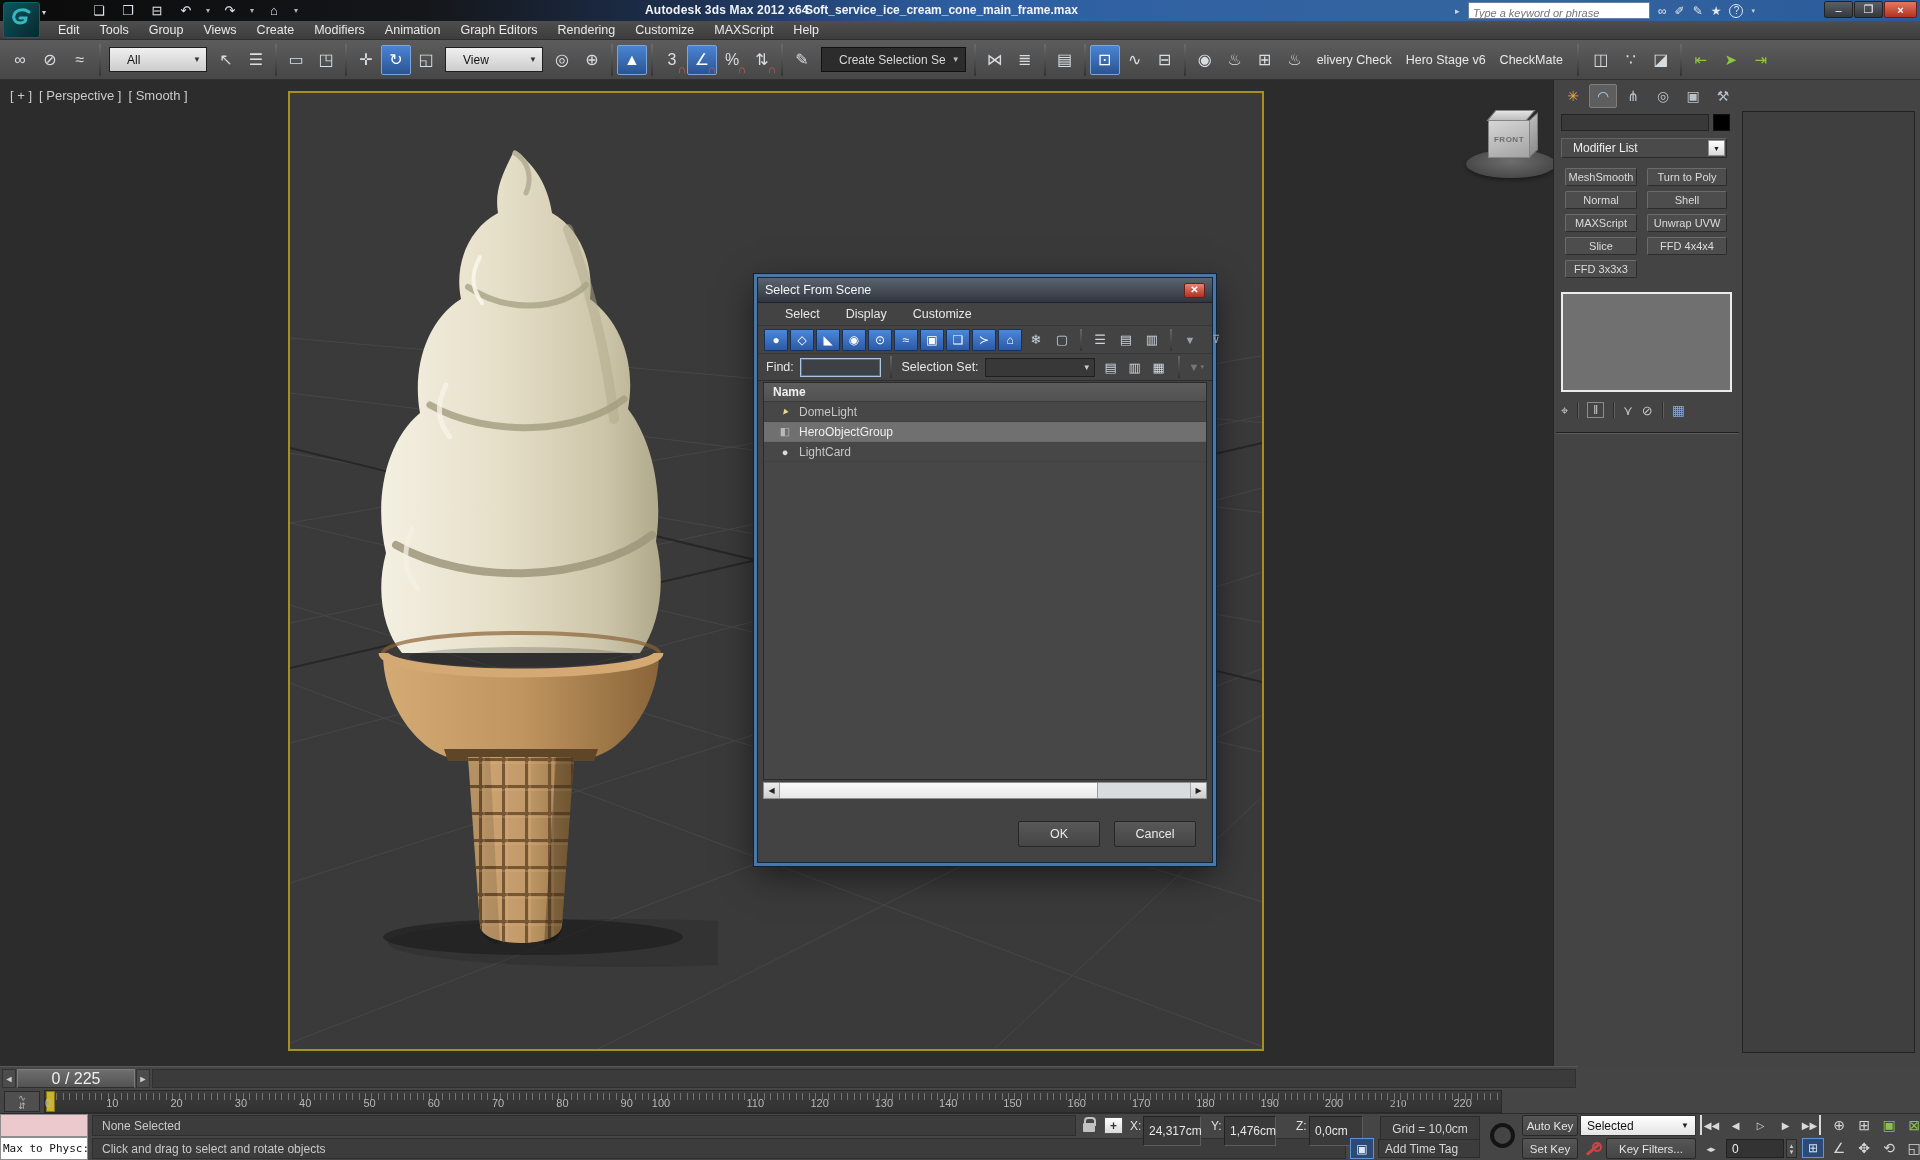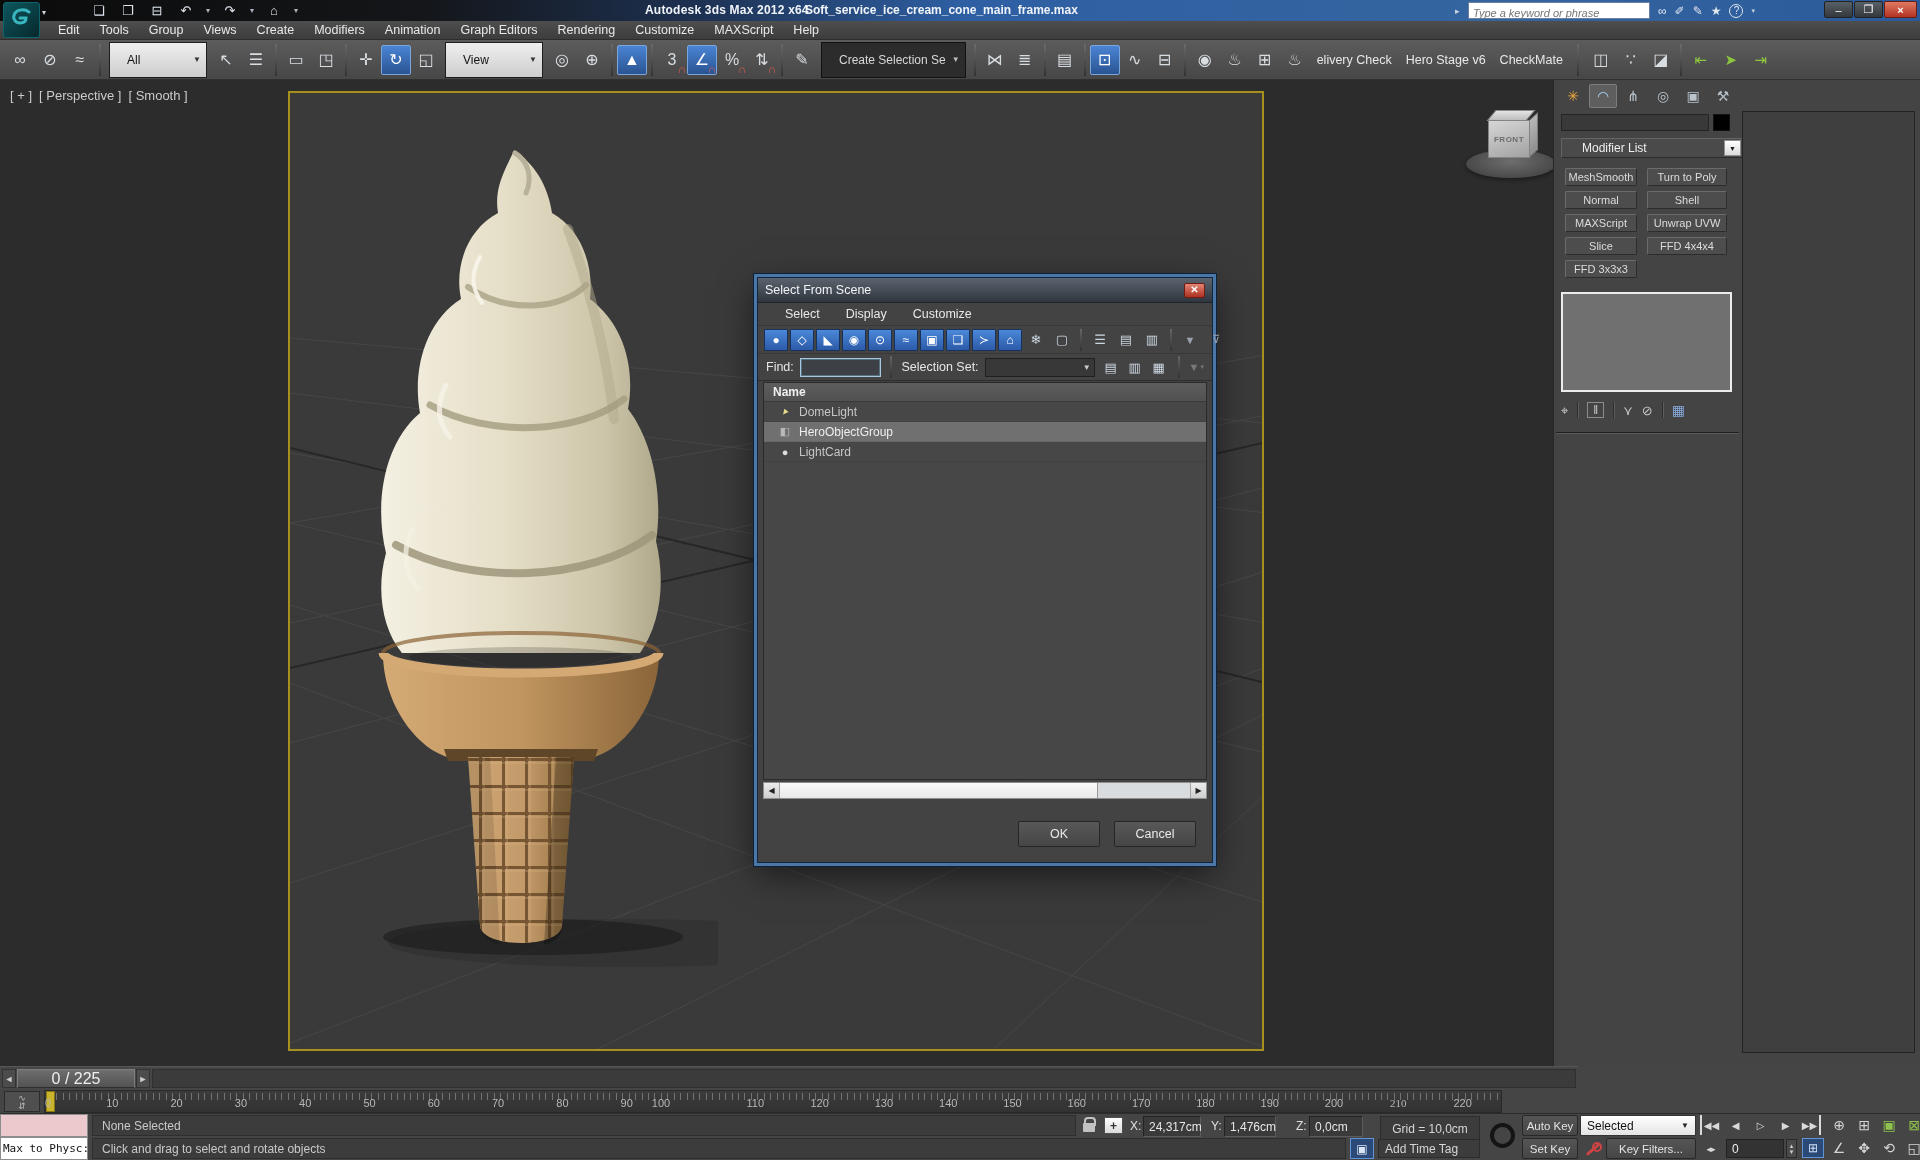--- a/index.html
+++ b/index.html
@@ -39,21 +39,21 @@
 
 .maintoolbar{position:absolute;left:0;top:40px;width:1920px;height:40px;background:linear-gradient(#5c5c5c,#474747);
  display:flex;align-items:center;padding:0 5px;border-bottom:1px solid #303030}
 .titem{width:30px;height:30px;display:flex;align-items:center;justify-content:center;font-size:16px;color:#d8dde2;
  border:1px solid transparent;border-radius:2px;position:relative;flex:none}
 .titem.active{background:linear-gradient(#4a84d4,#2a5492);border-color:#7aa6dc;color:#fff}
 .titem.green{color:#8dc63f;font-size:15px}
 .titem .g2{position:absolute;right:0;bottom:-1px;font-size:11px;font-weight:bold;color:#e05a4e;line-height:1}
 .tsep{width:2px;height:32px;background:linear-gradient(#6a6a6a,#333);margin:0 4px;flex:none}
 .tsep.big{margin:0 7px}
-.tdrop{height:36px;min-width:98px;background:linear-gradient(#efefef,#cdcdcd);border:1px solid #1e1e1e;color:#111;
+.tdrop{height:25px;min-width:98px;background:linear-gradient(#efefef,#cdcdcd);border:1px solid #1e1e1e;color:#111;
  font-size:12px;display:flex;align-items:center;padding:0 5px;gap:6px;margin:0 4px;flex:none}
 .tdrop .ar{margin-left:auto;font-size:8px;color:#333}
 .tdrop.dark{background:#2c2c2c;color:#d8d8d8;border-color:#111;min-width:128px}
 .tdrop.dark .ar{color:#bbb}
 .ttext{height:30px;display:flex;align-items:center;padding:0 7px;color:#e8e8e8;font-size:12.5px;flex:none}
 
 
 .viewport-outer{position:absolute;left:0;top:80px;width:1553px;height:986px;background:#2c2c2c;overflow:hidden}
 .vp-labels{position:absolute;left:10px;top:8px;display:flex;gap:7px;z-index:6}
 .vp-label{font-size:13px;color:#cbcbcb}
@@ -113,22 +113,22 @@
  color:#e9e9e9;font-size:12.5px;display:flex;align-items:center;justify-content:center}
 
 
 .cmdpanel{position:absolute;right:0;top:80px;width:367px;height:986px;background:#444;border-left:1px solid #272727}
 .cp-tabs{position:absolute;left:5px;top:4px;display:flex;gap:2px}
 .cp-tab{width:28px;height:24px;display:flex;align-items:center;justify-content:center;font-size:14px;color:#b9c3cb;border:1px solid transparent}
 .cp-tab.create{color:#eba83a}
 .cp-tab.active{background:#5e5e5e;border-color:#7d7d7d;border-radius:2px;color:#a9d0f0}
 .cp-name{position:absolute;left:7px;top:34px;width:148px;height:17px;background:#393939;border:1px solid #242424}
 .cp-swatch{position:absolute;left:159px;top:34px;width:17px;height:17px;background:#000;border:1px solid #121212}
-.cp-modlist{position:absolute;left:7px;top:58px;width:182px;height:20px;background:#4a4a4a;border:1px solid #646464;
- border-bottom-color:#2b2b2b;border-right-color:#2b2b2b;display:flex;align-items:center;padding-left:20px;font-size:12px;color:#efefef}
+.cp-modlist{position:absolute;left:7px;top:58px;width:166px;height:20px;background:#4a4a4a;border:1px solid #646464;
+ border-bottom-color:#2b2b2b;border-right-color:#2b2b2b;display:flex;align-items:center;padding-left:11px;font-size:12px;color:#efefef}
 .cp-modarrow{position:absolute;right:1px;top:1px;width:17px;height:16px;background:linear-gradient(#fff,#dadada);
  border:1px solid #8f8f8f;color:#1a1a1a;font-size:7px;display:flex;align-items:center;justify-content:center}
 .cp-grid{position:absolute;left:11px;top:88px;display:grid;grid-template-columns:72px 80px;gap:5px 10px}
 .pbtn{height:18px;background:#4d4d4d;border:1px solid #6b6b6b;border-bottom-color:#2c2c2c;border-right-color:#2c2c2c;
  border-radius:2px;color:#dcdcdc;font-size:11px;display:flex;align-items:center;justify-content:center;white-space:nowrap}
 .cp-stack{position:absolute;left:7px;top:212px;width:171px;height:100px;background:#707070;border:2px solid #ececec}
 .cp-stackicons{position:absolute;left:7px;top:322px;width:178px;display:flex;align-items:center;gap:9px}
 .cpsi{color:#c9c9c9;font-size:13px;line-height:1}
 .cpsi.boxed{border:1px solid #8b8b8b;padding:1px 5px;font-size:12px}
 .cpsi.blue{color:#86a9dc;font-size:14px}
@@ -163,21 +163,21 @@
  color:#111;font-family:"DejaVu Sans Mono",monospace;font-size:11px;display:flex;align-items:center;padding:0 2px;white-space:nowrap;overflow:hidden}
 .status-field{position:absolute;left:92px;top:1px;width:984px;height:21px;background:#3c3c3c;border:1px solid #2e2e2e;
  color:#c9c9c9;font-size:12px;display:flex;align-items:center;padding:0 9px}
 .prompt-field{position:absolute;left:92px;top:24px;width:1254px;height:21px;background:#3c3c3c;border:1px solid #2e2e2e;
  color:#c9c9c9;font-size:12px;display:flex;align-items:center;padding:0 9px}
 .lockicon{position:absolute;left:1083px;top:9px;width:12px;height:9px;background:#c2c2c2;border-radius:1px}
 .lockicon::before{content:"";position:absolute;left:1px;top:-6px;width:8px;height:7px;border:2px solid #c2c2c2;border-bottom:none;border-radius:4px 4px 0 0}
 .absicon{position:absolute;left:1104px;top:3px;width:19px;height:17px;background:linear-gradient(#fff,#dadada);border:1px solid #4f4f4f;
  color:#333;font-size:12px;display:flex;align-items:center;justify-content:center;font-weight:bold}
 .coordlbl{position:absolute;top:5px;font-size:12px;color:#e0e0e0}
-.coordfld{position:absolute;top:2px;height:21px;background:#3a3a3a;border:1px solid #5c5c5c;border-top-color:#222;border-left-color:#222;
+.coordfld{position:absolute;top:2px;height:30px;background:#3a3a3a;border:1px solid #5c5c5c;border-top-color:#222;border-left-color:#222;
  color:#e6e6e6;font-size:12px;display:flex;align-items:center;padding:8px 5px;white-space:nowrap}
 .gridbox{position:absolute;left:1380px;top:2px;width:100px;height:25px;background:#3c3c3c;border:1px solid #2c2c2c;
  color:#d6d6d6;font-size:12px;display:flex;align-items:center;justify-content:center}
 .timetag{position:absolute;left:1378px;top:25px;width:102px;height:19px;background:#3c3c3c;border:1px solid #2c2c2c;
  color:#d6d6d6;font-size:12px;display:flex;align-items:center;padding:0 6px}
 .isolate{position:absolute;left:1350px;top:24px;width:24px;height:21px;border:1px solid #5f94d4;background:#2c4a78;
  color:#d9e6f4;font-size:12px;display:flex;align-items:center;justify-content:center}
 .bigkey{position:absolute;left:1490px;top:9px;width:25px;height:25px;border-radius:50%;border:4px solid #141414}
 .skbtn{position:absolute;width:56px;height:21px;background:linear-gradient(#555,#464646);border:1px solid #282828;border-radius:2px;
  color:#e3e3e3;font-size:11.5px;display:flex;align-items:center;justify-content:center}

